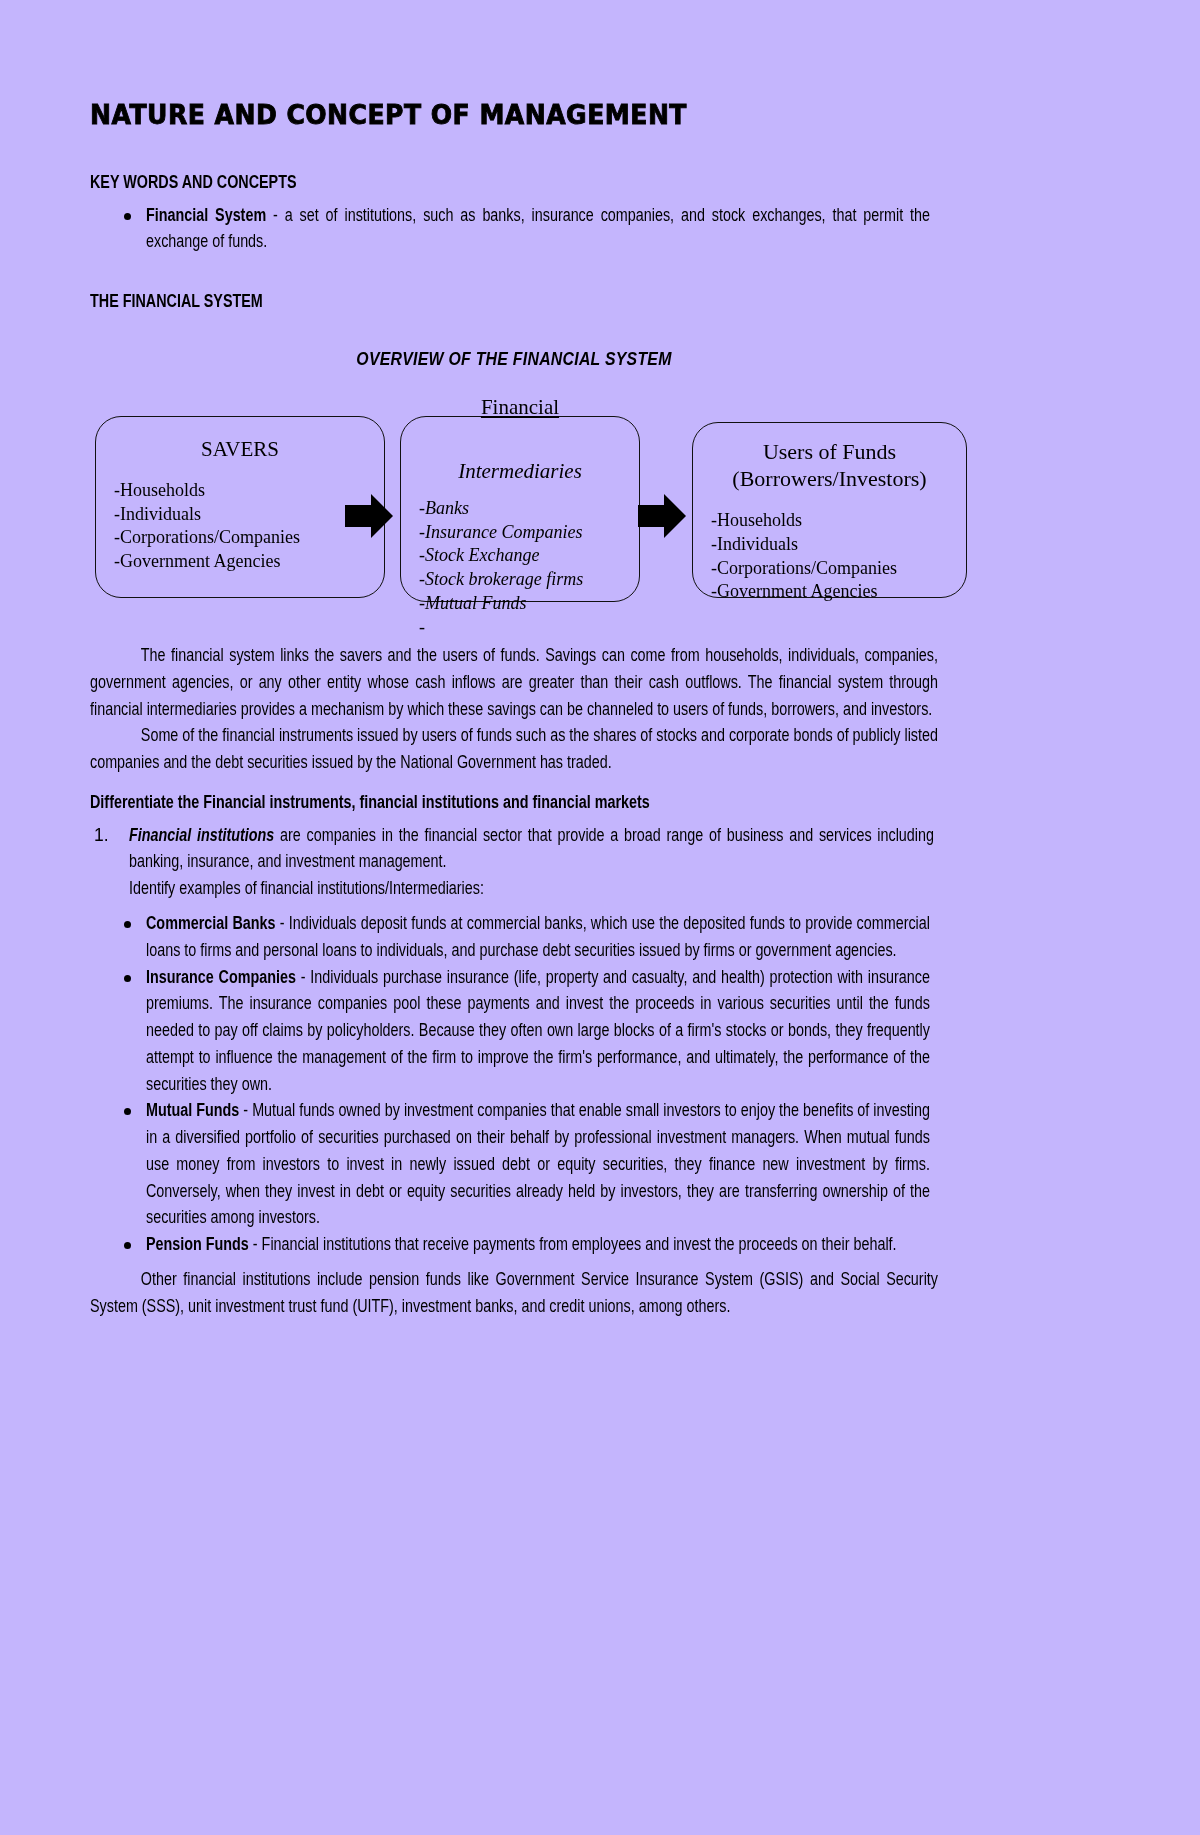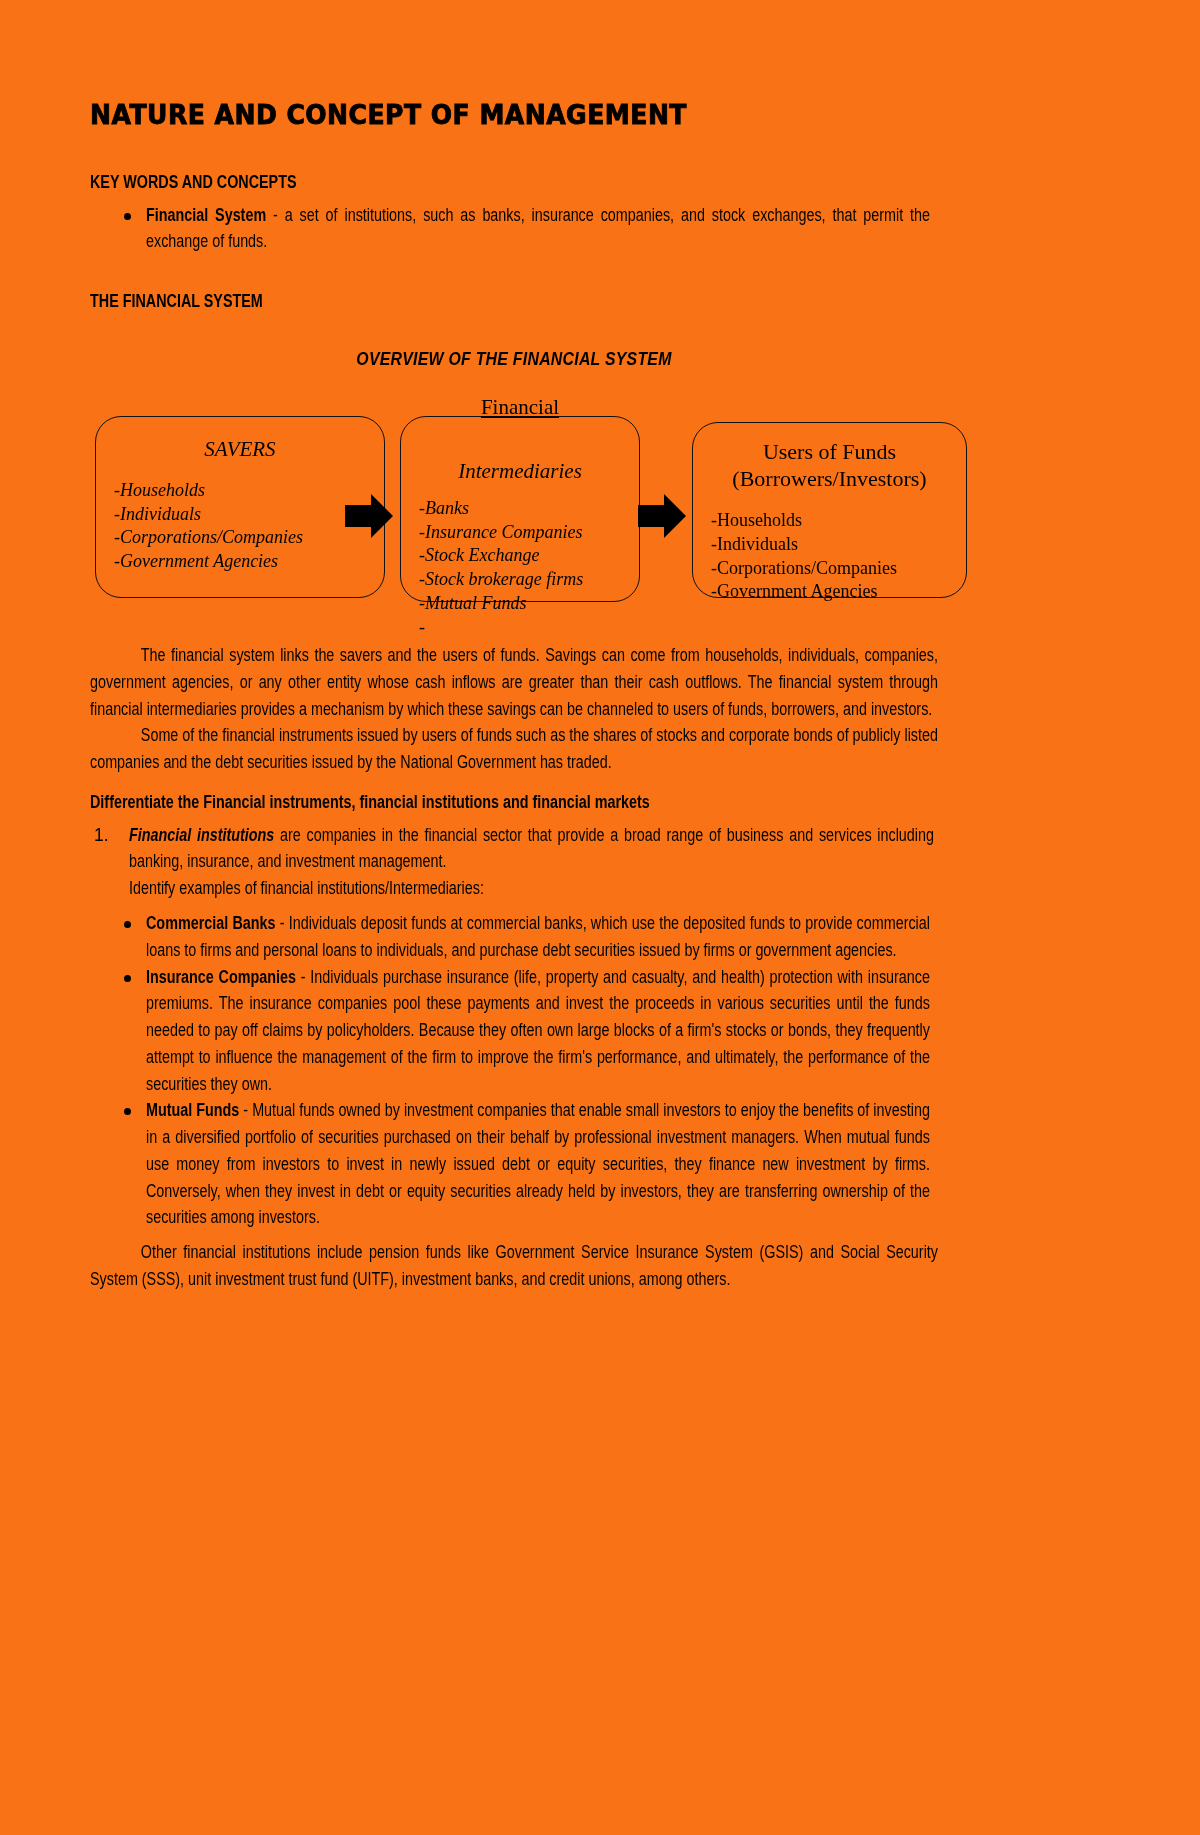--- a/index.html
+++ b/index.html
@@ -13,21 +13,21 @@
     position: relative;
     font-family: "Liberation Sans", sans-serif;
     color: #000000;
     overflow: hidden;
   }
   .page {
     position: absolute;
     left: 0; top: 0;
     width: 1200px;
     height: 1835px;
-    background: #f97316;
+    background: #c4b5fd;
   }
   .content {
     position: absolute;
     left: 90px;
     top: 100px;
     width: 848px;
   }
 
   
   .doc-title {
@@ -160,21 +160,21 @@
   }
   .dbox-head.small { font-size: 22px; }
   .dbox-list {
     font-size: 18px;
     line-height: 1.33;
     padding-left: 18px;
     margin: 0;
     list-style: none;
   }
   .dbox-list li { white-space: nowrap; }
-  .pad-savers { padding-top: 20px; font-style: italic; }
+  .pad-savers { padding-top: 20px; }
   .pad-inter  { padding-top: 42px; font-style: italic; }
   .pad-users  { padding-top: 16px; }
   .gap8 { height: 16px; }
   .gap6 { height: 12px; }
 
   .arrow {
     position: absolute;
     width: 48px;
     height: 44px;
     top: 92px;
@@ -297,18 +297,23 @@
       <li>
         <div class="squeeze">
           <span class="b-term">Insurance Companies</span><span> - Individuals purchase insurance (life, property and casualty, and health) protection with insurance premiums. The insurance companies pool these payments and invest the proceeds in various securities until the funds needed to pay off claims by policyholders. Because they often own large blocks of a firm's stocks or bonds, they frequently attempt to influence the management of the firm to improve the firm's performance, and ultimately, the performance of the securities they own.</span>
         </div>
       </li>
       <li>
         <div class="squeeze">
           <span class="b-term">Mutual Funds</span><span> - Mutual funds owned by investment companies that enable small investors to enjoy the benefits of investing in a diversified portfolio of securities purchased on their behalf by professional investment managers. When mutual funds use money from investors to invest in newly issued debt or equity securities, they finance new investment by firms. Conversely, when they invest in debt or equity securities already held by investors, they are transferring ownership of the securities among investors.</span>
         </div>
       </li>
+      <li>
+        <div class="squeeze">
+          <span class="b-term">Pension Funds</span><span> - Financial institutions that receive payments from employees and invest the proceeds on their behalf.</span>
+        </div>
+      </li>
     </ul>
 
     <p class="para squeeze indent-first">Other financial institutions include pension funds like Government Service Insurance System (GSIS) and Social Security System (SSS), unit investment trust fund (UITF), investment banks, and credit unions, among others.</p>
 
   </div>
 </div>
 
 </body></html>

